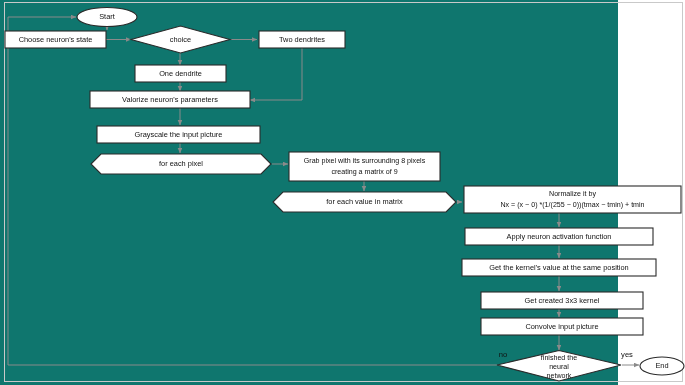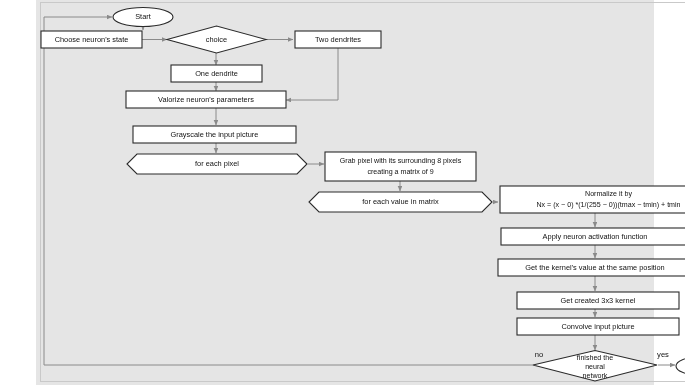--- a/index.html
+++ b/index.html
@@ -1,21 +1,21 @@
 <!DOCTYPE html>
 <html><head>
 <meta charset="utf-8">
 <style>
   html,body{margin:0;padding:0;background:#ffffff;}
   body{
     width:685px;height:385px;
     font-family:"Liberation Sans","DejaVu Sans",sans-serif;
     overflow:hidden;
   }
-  #flow-root{position:relative;width:618px;height:385px;background:#e5e5e5;margin-left:36px;}
+  #flow-root{position:relative;width:618px;height:385px;background:#0f766e;}
   svg#flow-svg{position:absolute;left:0;top:0;width:685px;height:385px;display:block;}
   .node-shape{fill:#ffffff;stroke:#2a2a2a;stroke-width:1.1;}
   .edge{stroke:#8a8a8a;stroke-width:1;fill:none;}
   .node-text{
     font-family:"Liberation Sans","DejaVu Sans",sans-serif;
     font-size:7.4px;fill:#111;text-anchor:middle;
     dominant-baseline:middle;
   }
   .node-text.small{font-size:7.1px;}
   .edge-label{

